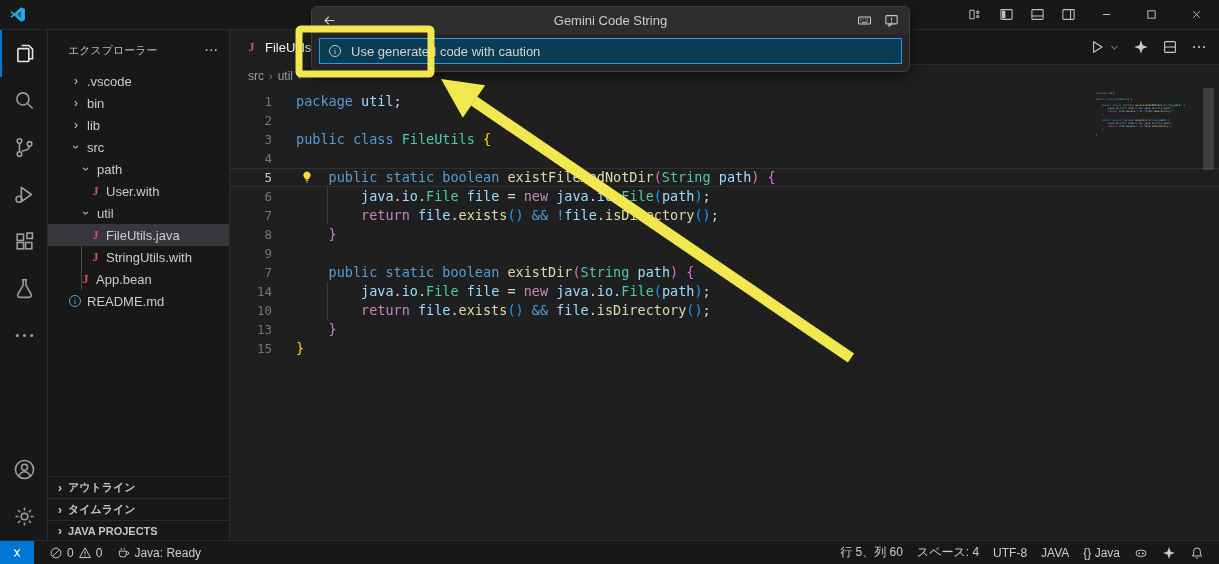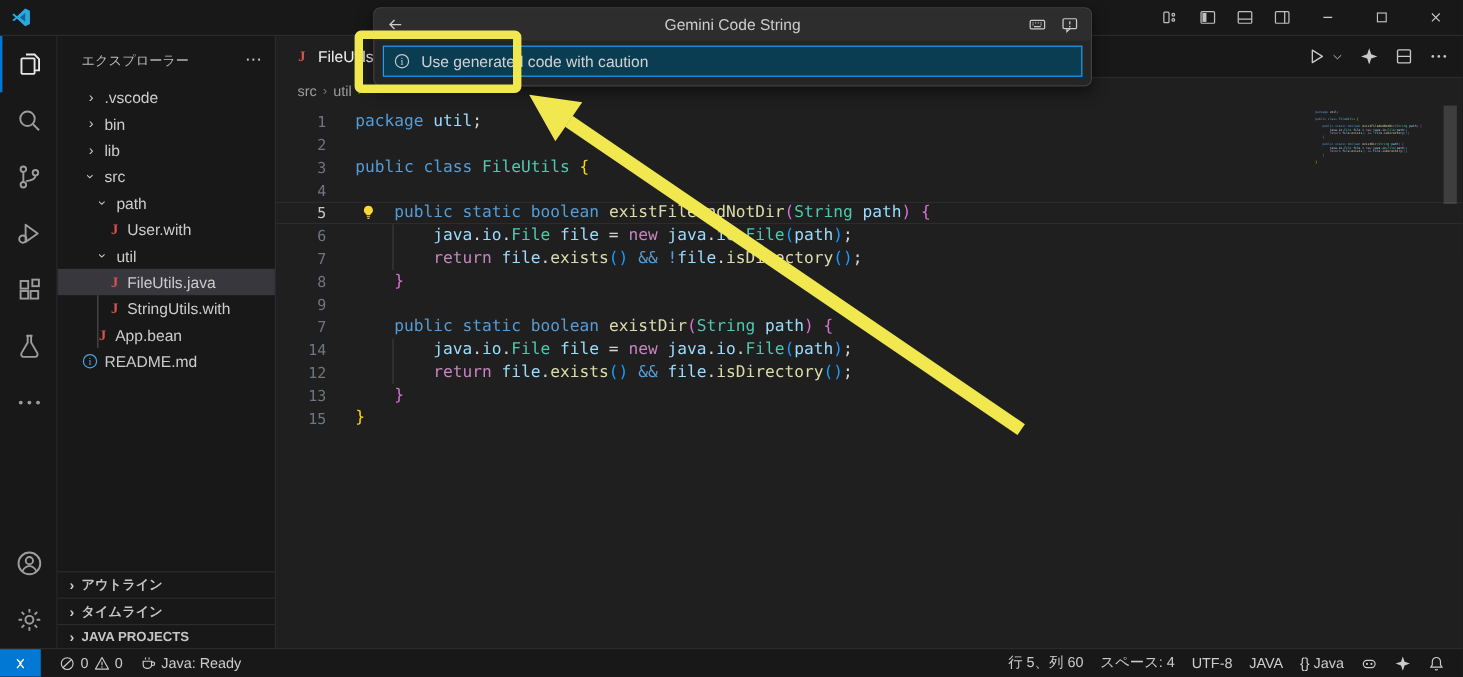--- a/index.html
+++ b/index.html
@@ -362,21 +362,21 @@
       </div>
       <div class="cline">
         <span class="ln">7</span>
         <span class="lc"><span style="color: rgb(212, 212, 212);">    </span><span style="color: rgb(86, 156, 214);">public</span><span style="color: rgb(212, 212, 212);"> </span><span style="color: rgb(86, 156, 214);">static</span><span style="color: rgb(212, 212, 212);"> </span><span style="color: rgb(86, 156, 214);">boolean</span><span style="color: rgb(212, 212, 212);"> </span><span style="color: rgb(220, 220, 170);">existDir</span><span style="color: rgb(218, 112, 214);">(</span><span style="color: rgb(78, 201, 176);">String</span><span style="color: rgb(212, 212, 212);"> </span><span style="color: rgb(156, 220, 254);">path</span><span style="color: rgb(218, 112, 214);">)</span><span style="color: rgb(212, 212, 212);"> </span><span style="color: rgb(218, 112, 214);">{</span></span>
       </div>
       <div class="cline">
         <span class="ln">14</span>
         <span class="lc"><span class="guide"></span><span style="color: rgb(212, 212, 212);">        </span><span style="color: rgb(156, 220, 254);">java</span><span style="color: rgb(212, 212, 212);">.</span><span style="color: rgb(156, 220, 254);">io</span><span style="color: rgb(212, 212, 212);">.</span><span style="color: rgb(78, 201, 176);">File</span><span style="color: rgb(212, 212, 212);"> </span><span style="color: rgb(156, 220, 254);">file</span><span style="color: rgb(212, 212, 212);"> = </span><span style="color: rgb(197, 134, 192);">new</span><span style="color: rgb(212, 212, 212);"> </span><span style="color: rgb(156, 220, 254);">java</span><span style="color: rgb(212, 212, 212);">.</span><span style="color: rgb(156, 220, 254);">io</span><span style="color: rgb(212, 212, 212);">.</span><span style="color: rgb(78, 201, 176);">File</span><span style="color: rgb(23, 159, 255);">(</span><span style="color: rgb(156, 220, 254);">path</span><span style="color: rgb(23, 159, 255);">)</span><span style="color: rgb(212, 212, 212);">;</span></span>
       </div>
       <div class="cline">
-        <span class="ln">12</span>
+        <span class="ln">10</span>
         <span class="lc"><span class="guide"></span><span style="color: rgb(212, 212, 212);">        </span><span style="color: rgb(197, 134, 192);">return</span><span style="color: rgb(212, 212, 212);"> </span><span style="color: rgb(156, 220, 254);">file</span><span style="color: rgb(212, 212, 212);">.</span><span style="color: rgb(220, 220, 170);">exists</span><span style="color: rgb(23, 159, 255);">()</span><span style="color: rgb(212, 212, 212);"> </span><span style="color: rgb(86, 156, 214);">&amp;&amp;</span><span style="color: rgb(212, 212, 212);"> </span><span style="color: rgb(156, 220, 254);">file</span><span style="color: rgb(212, 212, 212);">.</span><span style="color: rgb(220, 220, 170);">isDirectory</span><span style="color: rgb(23, 159, 255);">()</span><span style="color: rgb(212, 212, 212);">;</span></span>
       </div>
       <div class="cline">
         <span class="ln">13</span>
         <span class="lc"><span style="color: rgb(212, 212, 212);">    </span><span style="color: rgb(218, 112, 214);">}</span></span>
       </div>
       <div class="cline">
         <span class="ln">15</span>
         <span class="lc"><span style="color: rgb(255, 215, 11);">}</span></span>
       </div>

